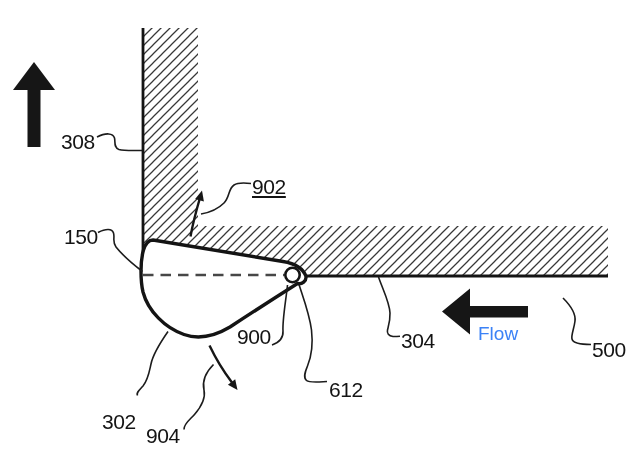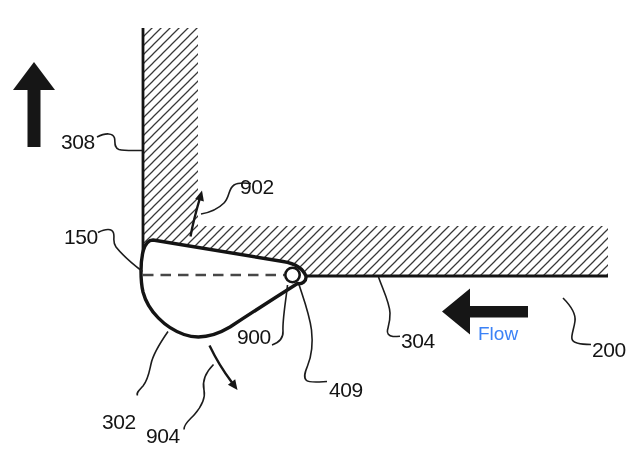--- a/index.html
+++ b/index.html
@@ -84,22 +84,22 @@
       <path d="M213.5,364.5 C206,372 202,381 204,390 C205.8,398.5 201,407 194.5,414.5 C190,419.5 183.5,424 184,429.5"></path>
       <path d="M272,345 C279,342.5 283.5,338.5 283,331 C282.3,320 286,300 287.5,285"></path>
       <path d="M299,284.5 C303,297 309.5,314 311.5,330 C313,343 312,355 307.5,366 C305,372 303,377.5 306.5,380.5 C309.5,383 318,382 327,381.5"></path>
       <path d="M378.5,277 C383,290 389.5,302 390,313 C390.3,321 388.5,326 387.5,330 C386.8,333 388.5,336 393,336.5 C395,336.7 398,336.4 400,336.2"></path>
       <path d="M563,298 C570,305 576,313 575,321 C574,329 571,335 572,339 C573,343 580,344.5 591,344.5"></path>
     </g>
   </svg>
 
   <div class="ref" style="left:61px;  top:131px;">308</div>
   <div class="ref" style="left:64px;  top:226px;">150</div>
-  <div class="ref" style="left:240px; top:176px;">902</div>
+  <div class="ref" style="left:252px; top:176px;text-decoration:underline;">902</div>
   <div class="ref" style="left:102px; top:411px;">302</div>
   <div class="ref" style="left:146px; top:425px;text-align:center;">904</div>
   <div class="ref" style="left:237px; top:326px;">900</div>
-  <div class="ref" style="left:329px; top:379px;">409</div>
+  <div class="ref" style="left:329px; top:379px;">612</div>
   <div class="ref" style="left:401px; top:330px;">304</div>
-  <div class="ref" style="left:592px; top:339px;">200</div>
+  <div class="ref" style="left:592px; top:339px;">500</div>
   <div class="flow-label" style="left:478px; top:324px;">Flow</div>
 
 </div>
 
 </body></html>

